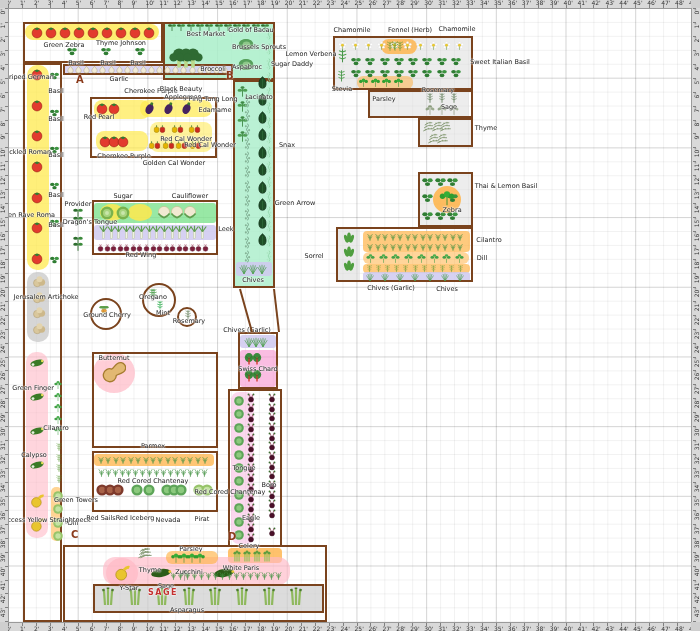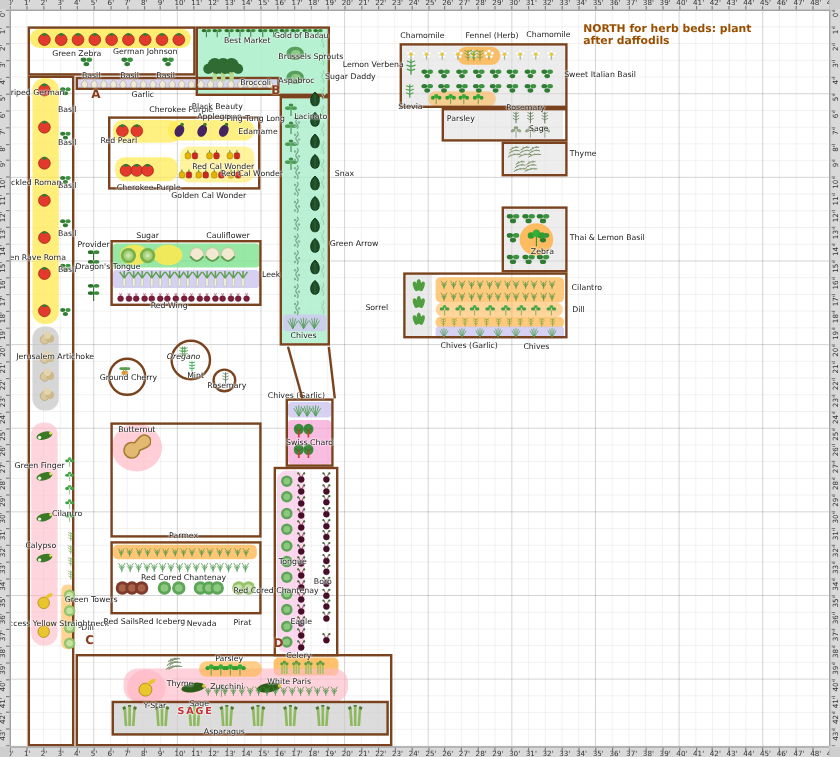--- a/index.html
+++ b/index.html
@@ -2656,21 +2656,21 @@
             <path d="M10 18 L6 4 M10 18 L10 3 M10 18 L14 4 M10 18 L3 7 M10 18 L17 7" stroke="#4a9e4a" stroke-width="1.2" fill="none"></path>
           </svg></span>
         <span class="picon" style="left: 75px; top: 0px;"><svg width="10" height="10" viewBox="0 0 20 20">
             <path d="M10 18 L6 4 M10 18 L10 3 M10 18 L14 4 M10 18 L3 7 M10 18 L17 7" stroke="#4a9e4a" stroke-width="1.2" fill="none"></path>
           </svg></span>
         <span class="picon" style="left: 90px; top: 0px;"><svg width="10" height="10" viewBox="0 0 20 20">
             <path d="M10 18 L6 4 M10 18 L10 3 M10 18 L14 4 M10 18 L3 7 M10 18 L17 7" stroke="#4a9e4a" stroke-width="1.2" fill="none"></path>
           </svg></span>
       </div>
       <div class="plabel" style="left: 64px; top: 42px;">Green Zebra</div>
-      <div class="plabel" style="left: 121px; top: 40px;">German Johnson</div>
+      <div class="plabel" style="left: 121px; top: 40px;">Thyme Johnson</div>
       <div class="plabel" style="left: 76px; top: 60px;">Basil</div>
       <div class="plabel" style="left: 108px; top: 60px;">Basil</div>
       <div class="plabel" style="left: 138px; top: 60px;">Basil</div>
       <div class="plabel" style="left: 119px; top: 76px;">Garlic</div>
       <div class="plabel" style="left: 206px; top: 31px;">Best Market</div>
       <div class="plabel" style="left: 251px; top: 27px;">Gold of Bacau</div>
       <div class="plabel" style="left: 259px; top: 44px;">Brussels Sprouts</div>
       <div class="plabel" style="left: 213px; top: 66px;">Broccoli</div>
       <div class="plabel" style="left: 247px; top: 64px;">Aspabroc</div>
       <div class="plabel" style="left: 292px; top: 61px;">Sugar Daddy</div>
@@ -2682,21 +2682,21 @@
       <div class="plabel" style="left: 253px; top: 277px;">Chives</div>
       <div class="plabel" style="left: 352px; top: 27px;">Chamomile</div>
       <div class="plabel" style="left: 410px; top: 27px;">Fennel (Herb)</div>
       <div class="plabel" style="left: 457px; top: 26px;">Chamomile</div>
       <div class="plabel" style="left: 342px; top: 86px;">Stevia</div>
       <div class="plabel" style="left: 384px; top: 96px;">Parsley</div>
       <div class="plabel" style="left: 438px; top: 87px;">Rosemary</div>
       <div class="plabel" style="left: 449px; top: 104px;">Sage</div>
       <div class="plabel" style="left: 486px; top: 125px;">Thyme</div>
       <div class="plabel" style="left: 500px; top: 59px;">Sweet Italian Basil</div>
-      <div class="plabel" style="left: 506px; top: 195px;">Thai &amp; Lemon Basil</div>
+      <div class="plabel" style="left: 506px; top: 183px;">Thai &amp; Lemon Basil</div>
       <div class="plabel" style="left: 452px; top: 207px;">Zebra</div>
       <div class="plabel" style="left: 489px; top: 237px;">Cilantro</div>
       <div class="plabel" style="left: 482px; top: 255px;">Dill</div>
       <div class="plabel" style="left: 314px; top: 253px;">Sorrel</div>
       <div class="plabel" style="left: 391px; top: 285px;">Chives (Garlic)</div>
       <div class="plabel" style="left: 447px; top: 286px;">Chives</div>
       <div class="plabel" style="left: 28px; top: 74px;">Striped German</div>
       <div class="plabel" style="left: 56px; top: 88px;">Basil</div>
       <div class="plabel" style="left: 56px; top: 116px;">Basil</div>
       <div class="plabel" style="left: 56px; top: 152px;">Basil</div>
@@ -2720,21 +2720,21 @@
       <div class="plabel" style="left: 186px; top: 136px;">Red Cal Wonder</div>
       <div class="plabel" style="left: 210px; top: 142px;">Red Cal Wonder</div>
       <div class="plabel" style="left: 174px; top: 160px;">Golden Cal Wonder</div>
       <div class="plabel" style="left: 78px; top: 201px;">Provider</div>
       <div class="plabel" style="left: 123px; top: 193px;">Sugar</div>
       <div class="plabel" style="left: 190px; top: 193px;">Cauliflower</div>
       <div class="plabel" style="left: 90px; top: 219px;">Dragon's Tongue</div>
       <div class="plabel" style="left: 226px; top: 226px;">Leek</div>
       <div class="plabel" style="left: 141px; top: 252px;">Red Wing</div>
       <div class="plabel" style="left: 107px; top: 312px;">Ground Cherry</div>
-      <div class="plabel" style="left: 153px; top: 294px; font-style: italic;">Oregano</div>
+      <div class="plabel" style="left: 153px; top: 294px;">Oregano</div>
       <div class="plabel" style="left: 163px; top: 310px;">Mint</div>
       <div class="plabel" style="left: 189px; top: 318px;">Rosemary</div>
       <div class="plabel" style="left: 114px; top: 355px;">Butternut</div>
       <div class="plabel" style="left: 153px; top: 443px;">Parmex</div>
       <div class="plabel" style="left: 153px; top: 478px;">Red Cored Chantenay</div>
       <div class="plabel" style="left: 230px; top: 489px;">Red Cored Chantenay</div>
       <div class="plabel" style="left: 101px; top: 515px;">Red Sails</div>
       <div class="plabel" style="left: 135px; top: 515px;">Red Iceberg</div>
       <div class="plabel" style="left: 168px; top: 517px;">Nevada</div>
       <div class="plabel" style="left: 202px; top: 516px;">Pirat</div>
@@ -2750,15 +2750,13 @@
       <div class="plabel" style="left: 166px; top: 583px;">Sage</div>
       <div class="plabel" style="left: 191px; top: 546px;">Parsley</div>
       <div class="plabel" style="left: 241px; top: 565px;">White Paris</div>
       <div class="plabel" style="left: 187px; top: 607px;">Asparagus</div>
       <div class="plabel red" style="left: 163px; top: 589px;">SAGE</div>
       <div class="bletter" style="left: 76px; top: 74px;">A</div>
       <div class="bletter" style="left: 226px; top: 70px;">B</div>
       <div class="bletter" style="left: 71px; top: 529px;">C</div>
       <div class="bletter" style="left: 228px; top: 531px;">D</div>
     </div>
-  <div id="north-note" style="left: 486px; top: 20px; color: rgb(154, 79, 0);">NORTH for herb beds: plant
-after daffodils</div>
 </div>
 
 </body></html>

